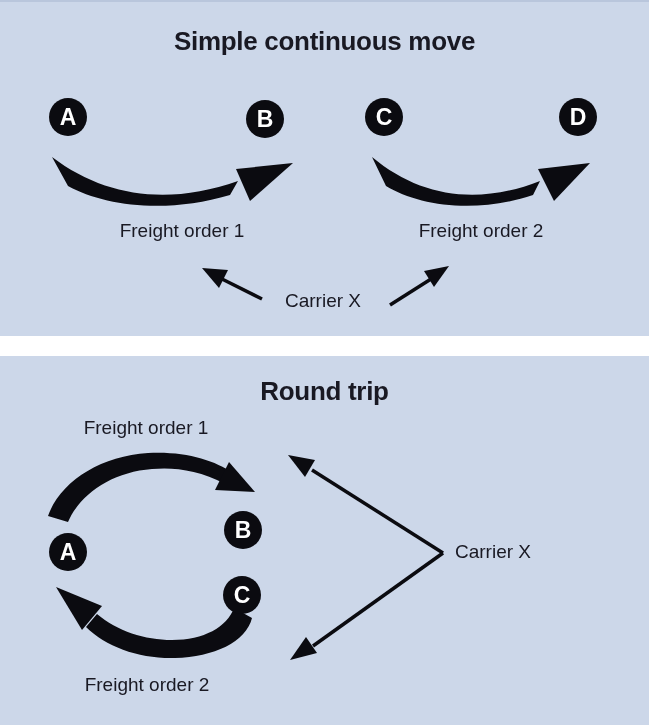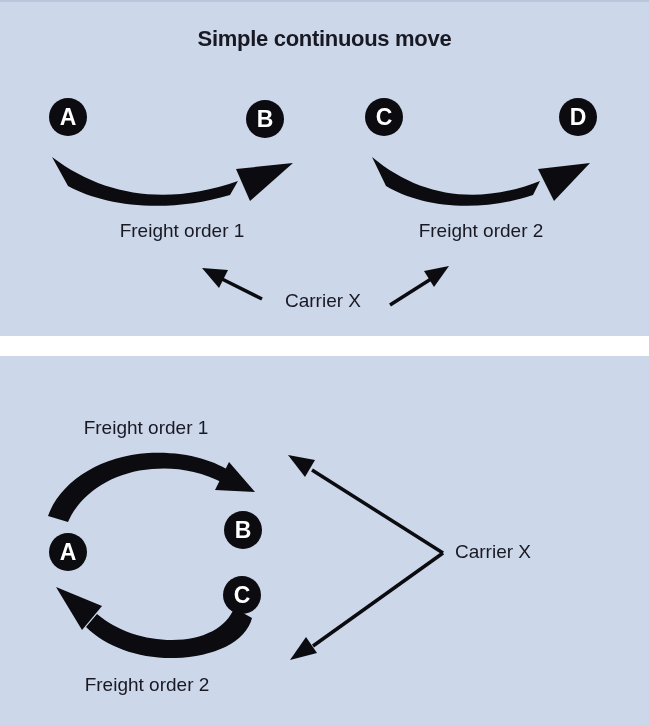--- a/index.html
+++ b/index.html
@@ -20,21 +20,21 @@
   .panel{
     position:absolute;left:0;width:649px;
     background:var(--panel-bg);
   }
   .panel1{top:0;height:336px;border-top:2px solid #b9c6dc;}
   .panel2{top:356px;height:369px;}
   .layer{position:absolute;left:0;top:0;}
   .panel-title{
     position:absolute;left:0;right:0;
     text-align:center;
-    font-size:22px;font-weight:700;
+    font-size:26px;font-weight:700;
     color:var(--text);
     letter-spacing:-0.3px;
   }
   .panel1 .panel-title{top:24px;}
   .panel2 .panel-title{top:20px;}
   .node{
     position:absolute;
     width:38px;height:38px;border-radius:50%;
     background:var(--ink);
     color:#ffffff;
@@ -76,20 +76,21 @@
     <div class="node" style="left:246px;top:98px;">B</div>
     <div class="node" style="left:365px;top:96px;">C</div>
     <div class="node" style="left:559px;top:96px;">D</div>
 
     <div class="lbl centered" style="left:182px;top:218px;">Freight order 1</div>
     <div class="lbl centered" style="left:481px;top:218px;">Freight order 2</div>
     <div class="lbl centered" style="left:323px;top:288px;">Carrier X</div>
   </section>
 
   <section class="panel panel2">
+    <h2 class="panel-title">Round trip</h2>
 
     <svg class="layer" width="649" height="369" viewBox="0 0 649 369">
 
       <path class="arrow-fill" d="M 48 160 C 60 126, 100 100, 148 97 C 185 95, 214 104, 233 117 L 225 128 C 199 114, 174 111, 152 113 C 112 116, 80 138, 68 166 Z"></path>
       <polygon class="arrow-fill" points="255,136 215,134 229,106"></polygon>
 
       <path class="arrow-fill" d="M 252 262 C 246 286, 214 301, 175 302 C 140 303, 106 291, 86 271 L 97 258 C 117 275, 145 284, 172 284 C 204 284, 227 271, 234 252 Z"></path>
       <polygon class="arrow-fill" points="56,231 102,250 82,274"></polygon>
 
       <line class="arrow-line" x1="443" y1="197" x2="312" y2="114"></line>

